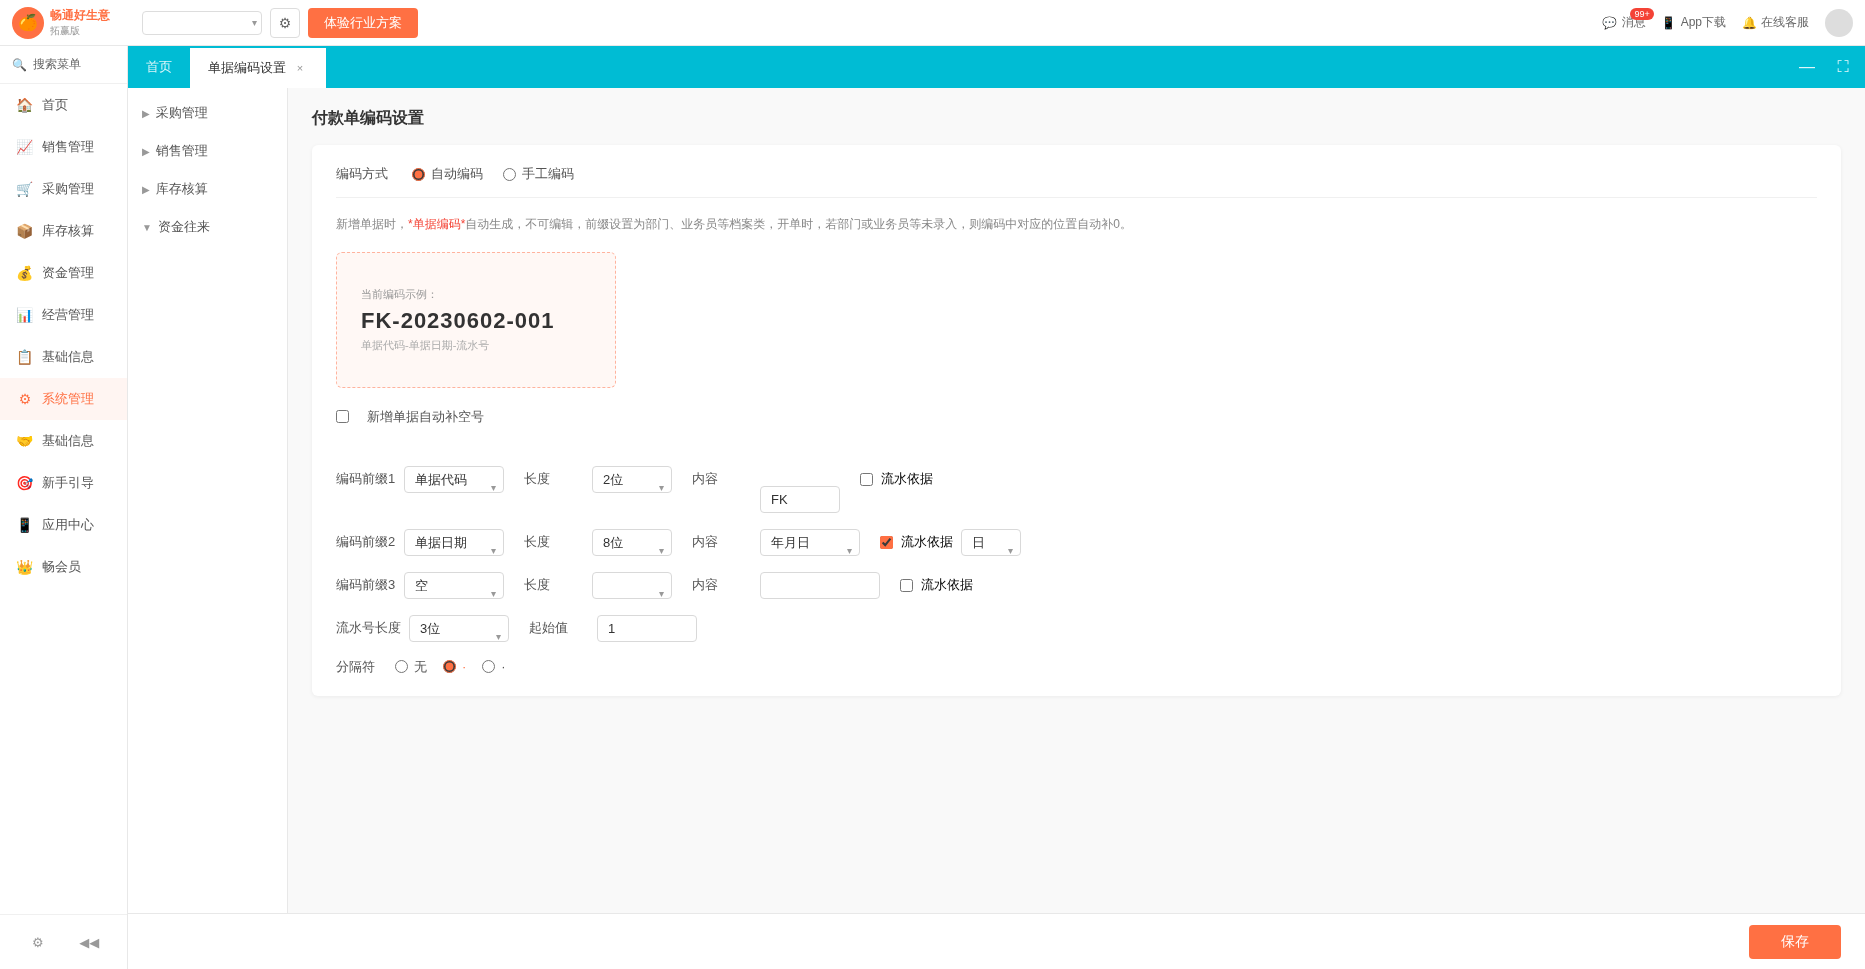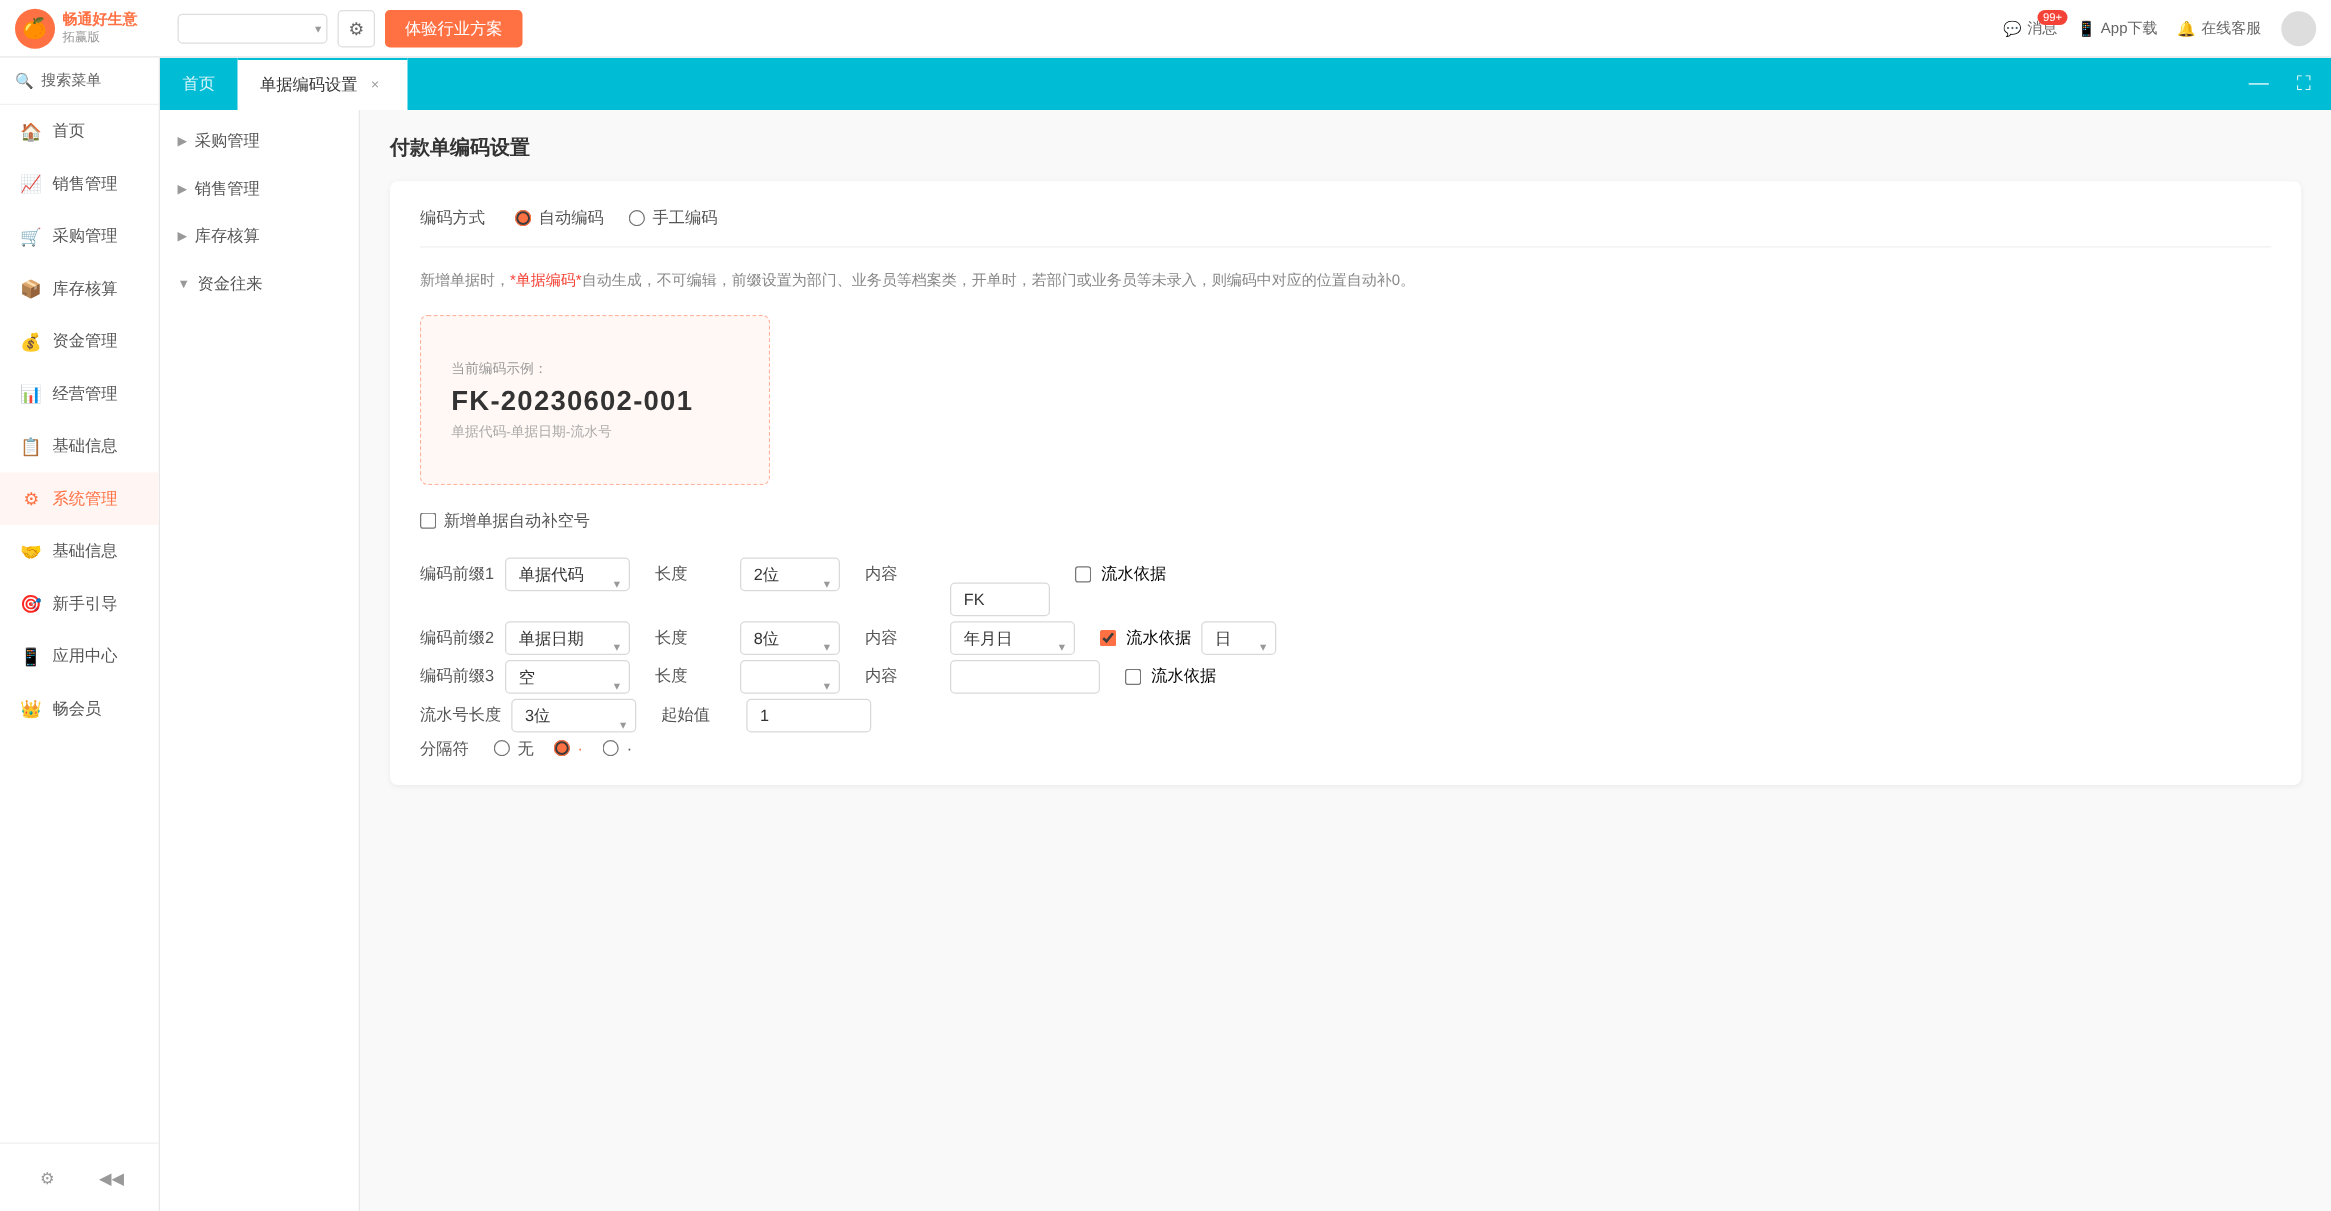--- a/index.html
+++ b/index.html
@@ -371,31 +371,32 @@
       font-size: 11px;
       color: #aaa;
       margin-top: 4px;
       font-family: Liberation Serif, serif;
     }
 
     
     .auto-fill-row {
       display: flex;
       align-items: center;
-      gap: 6px;
+      gap: 18px;
+      margin-bottom: 20px;
       font-size: 13px;
       color: #555;
     }
     .auto-fill-row input[type="checkbox"] { accent-color: #ff7043; }
 
     
     .form-grid {
       display: flex;
       flex-direction: column;
-      gap: 4px;
+      gap: 16px;
     }
     .form-row {
       display: flex;
       align-items: center;
       gap: 20px;
       flex-wrap: wrap;
     }
     .form-field {
       display: flex;
       align-items: center;
@@ -798,14 +799,17 @@
                   <input type="radio" name="sep" style="">
                   <span>·</span>
                 </label>
               </div>
             </div>
           </div>
         </div>
       </div>
     </div>
 
+    <div class="bottom-bar">
+      <button class="save-btn">保存</button>
+    </div>
   </div>
 </div>
 
 </body></html>

